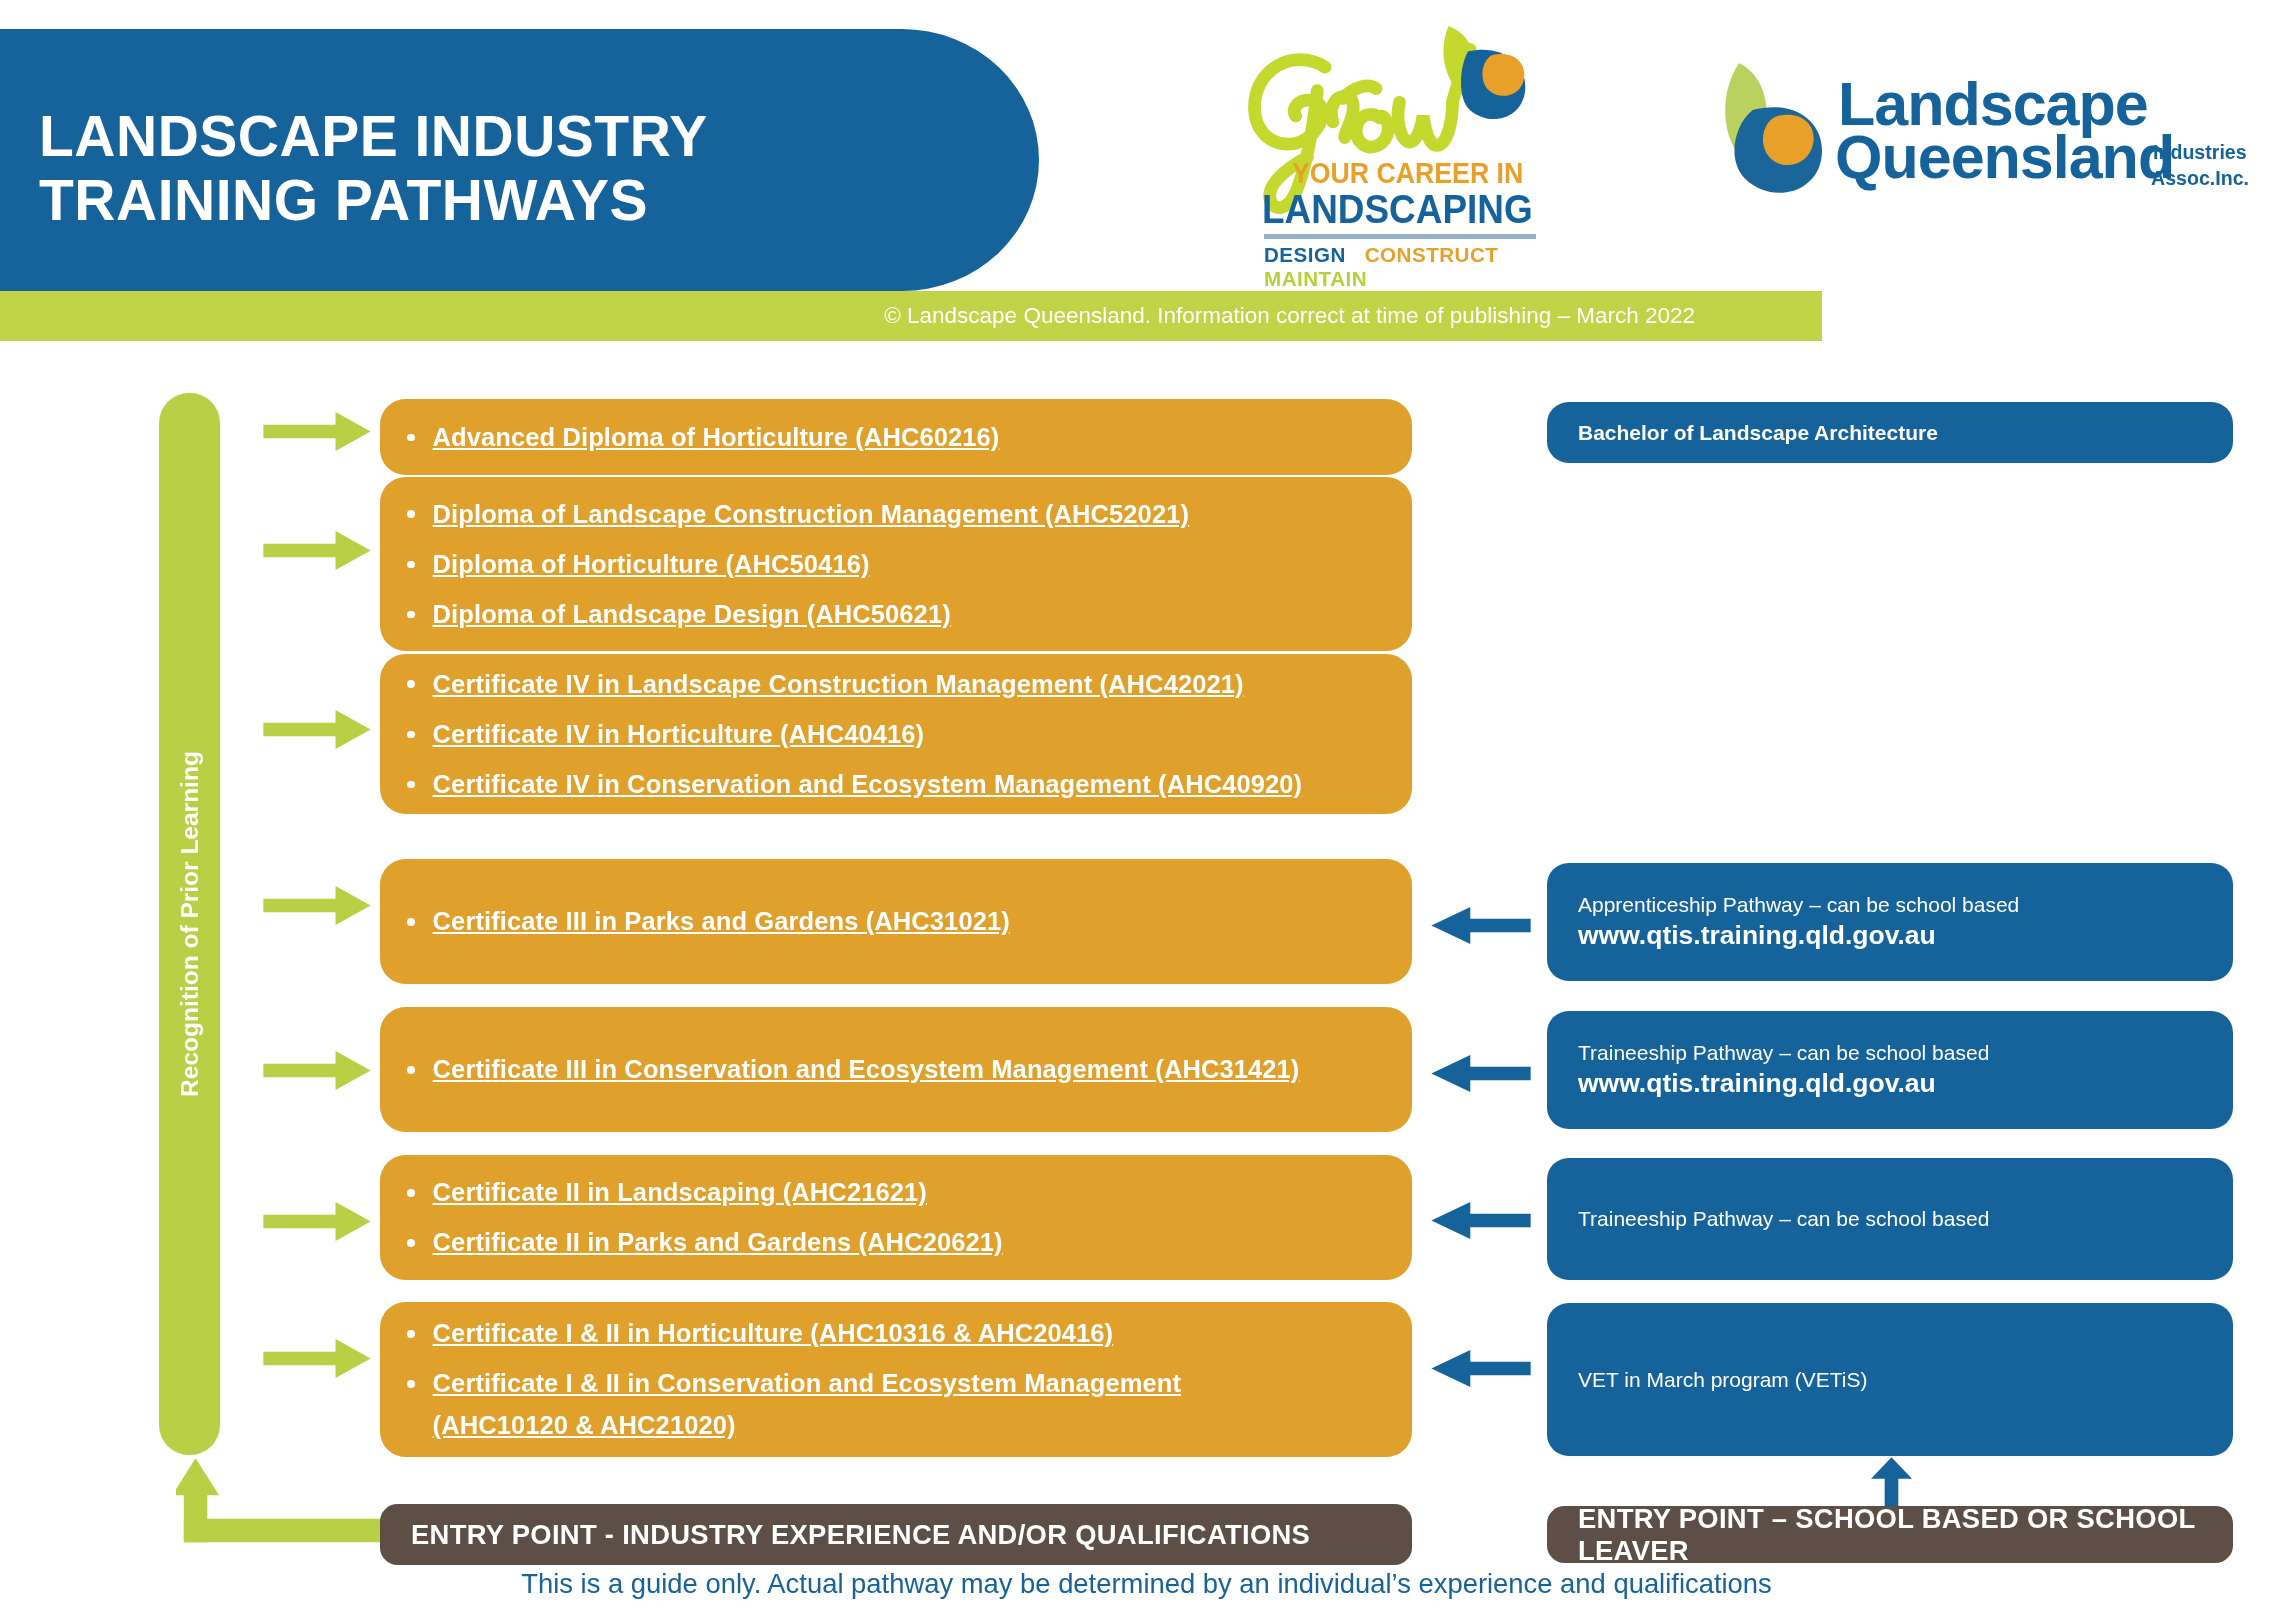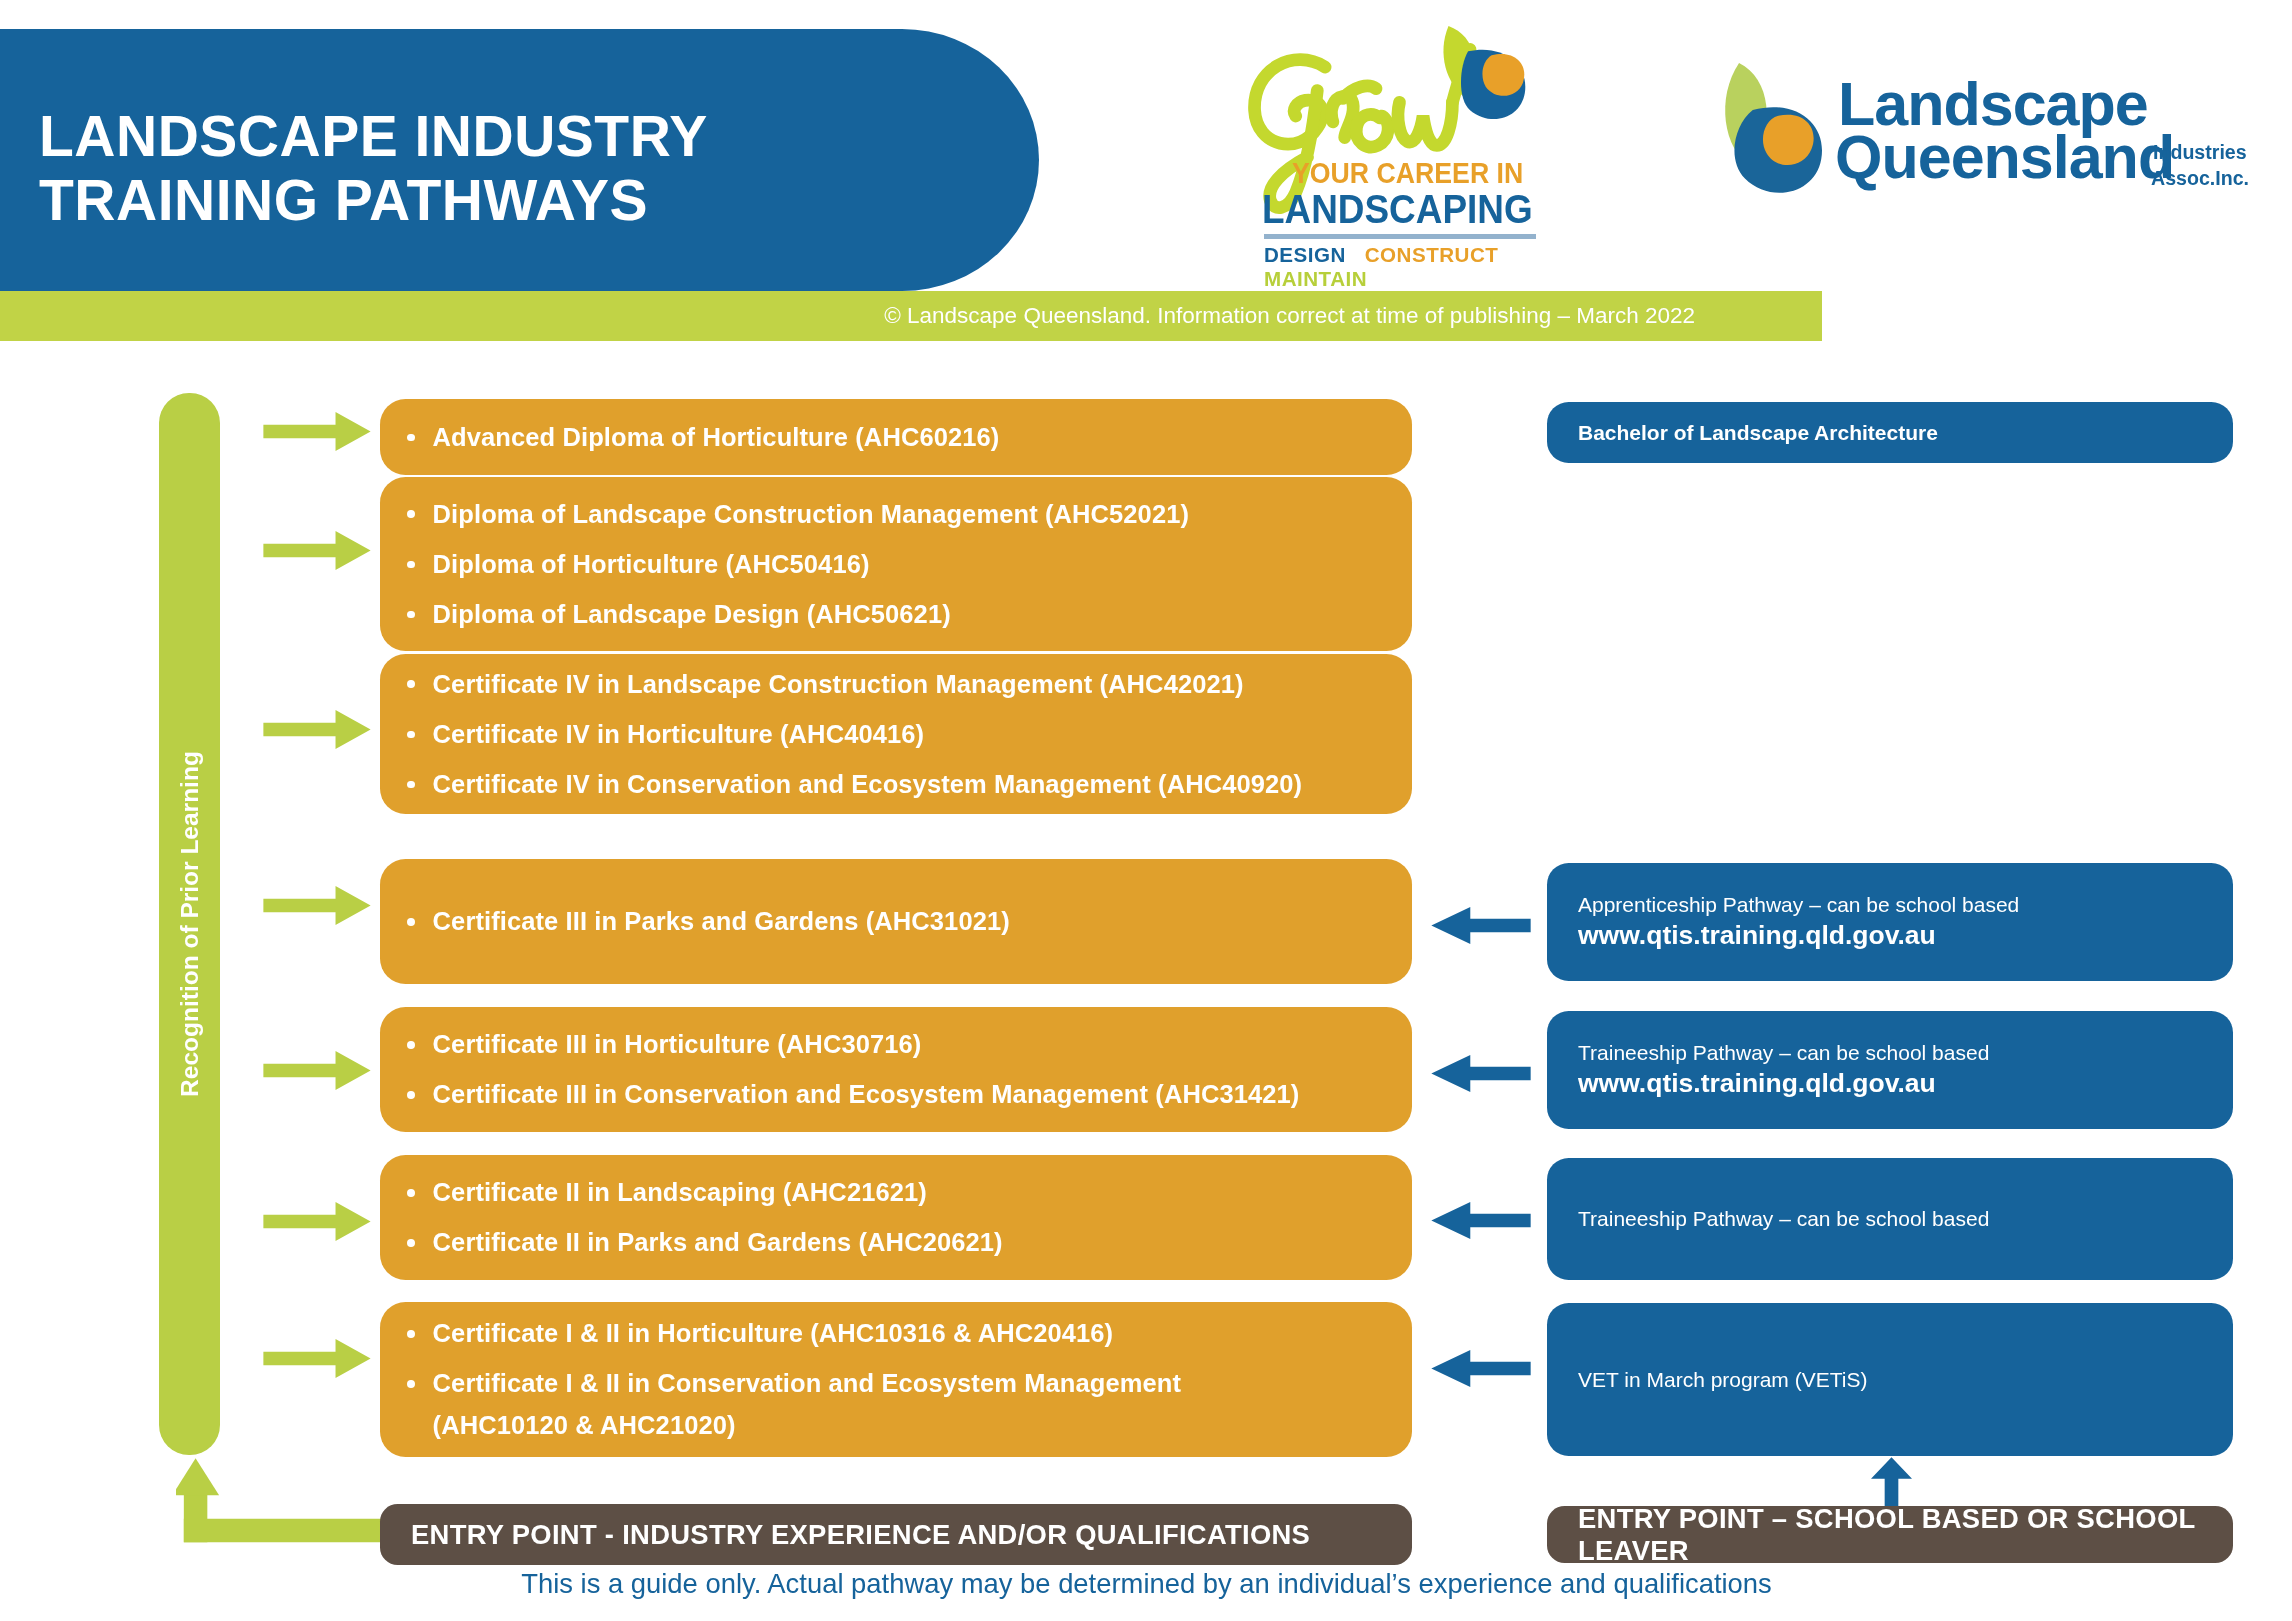--- a/index.html
+++ b/index.html
@@ -193,20 +193,21 @@
   .qual-list li {
     position: relative;
     color: #ffffff;
     font-weight: bold;
     font-size: 25.5px;
     font-stretch: condensed;
     padding-left: 33px;
     margin: 0 0 21.6px 0;
     line-height: 1.12;
     letter-spacing: 0.1px;
+    text-decoration: underline;
   }
   .qual-list li:last-child { margin-bottom: 0; }
   .qual-list li::before {
     content: "";
     position: absolute;
     left: 7.8px; top: 10.8px;
     width: 7.8px; height: 7.8px;
     border-radius: 50%;
     background: #ffffff;
   }
@@ -396,21 +397,20 @@
 </div>
 
 <div class="qual-box" style="left:380px; top:859px; width:1032px; height:125px;">
   <ul class="qual-list">
     <li>Certificate III in Parks and Gardens (AHC31021)</li>
   </ul>
 </div>
 
 <div class="qual-box" style="left:380px; top:1007px; width:1032px; height:125px;">
   <ul class="qual-list">
-    <li>Certificate III in Horticulture (AHC30716)</li>
     <li>Certificate III in Conservation and Ecosystem Management (AHC31421)</li>
   </ul>
 </div>
 
 <div class="qual-box" style="left:380px; top:1155px; width:1032px; height:125px;">
   <ul class="qual-list">
     <li>Certificate II in Landscaping (AHC21621)</li>
     <li>Certificate II in Parks and Gardens (AHC20621)</li>
   </ul>
 </div>

